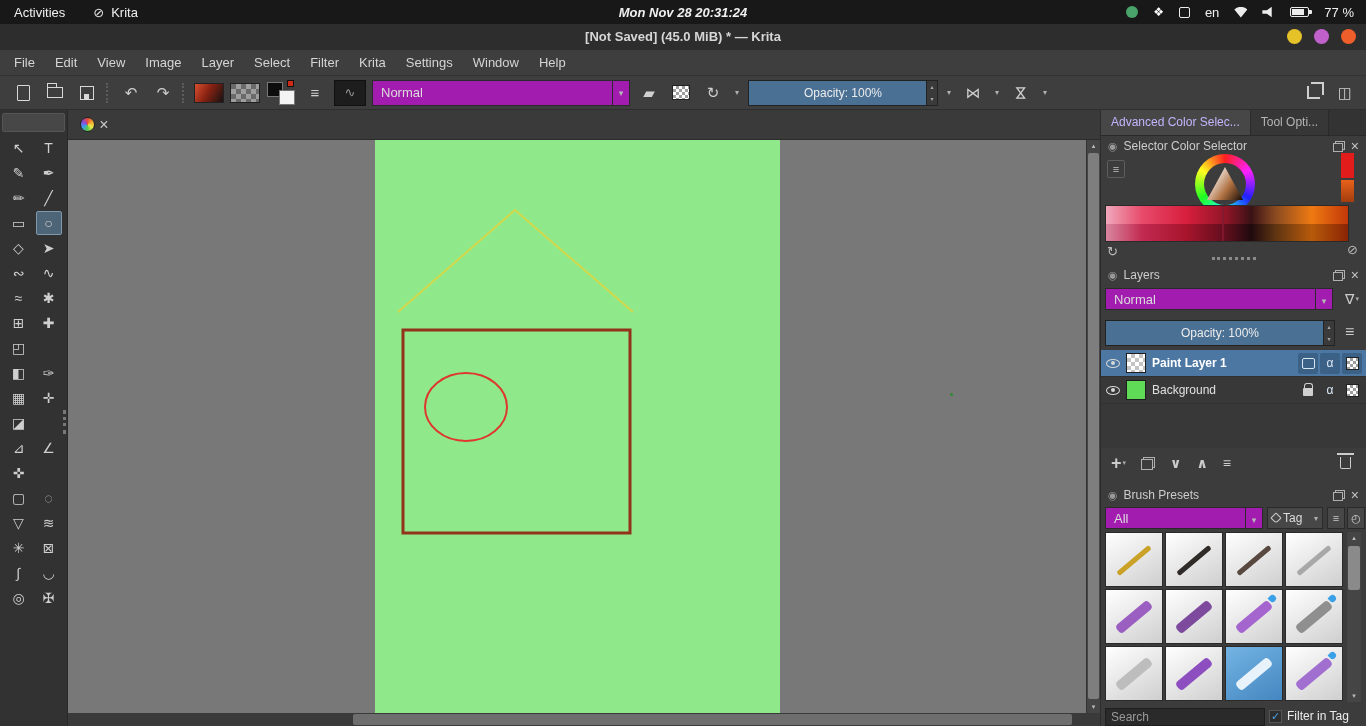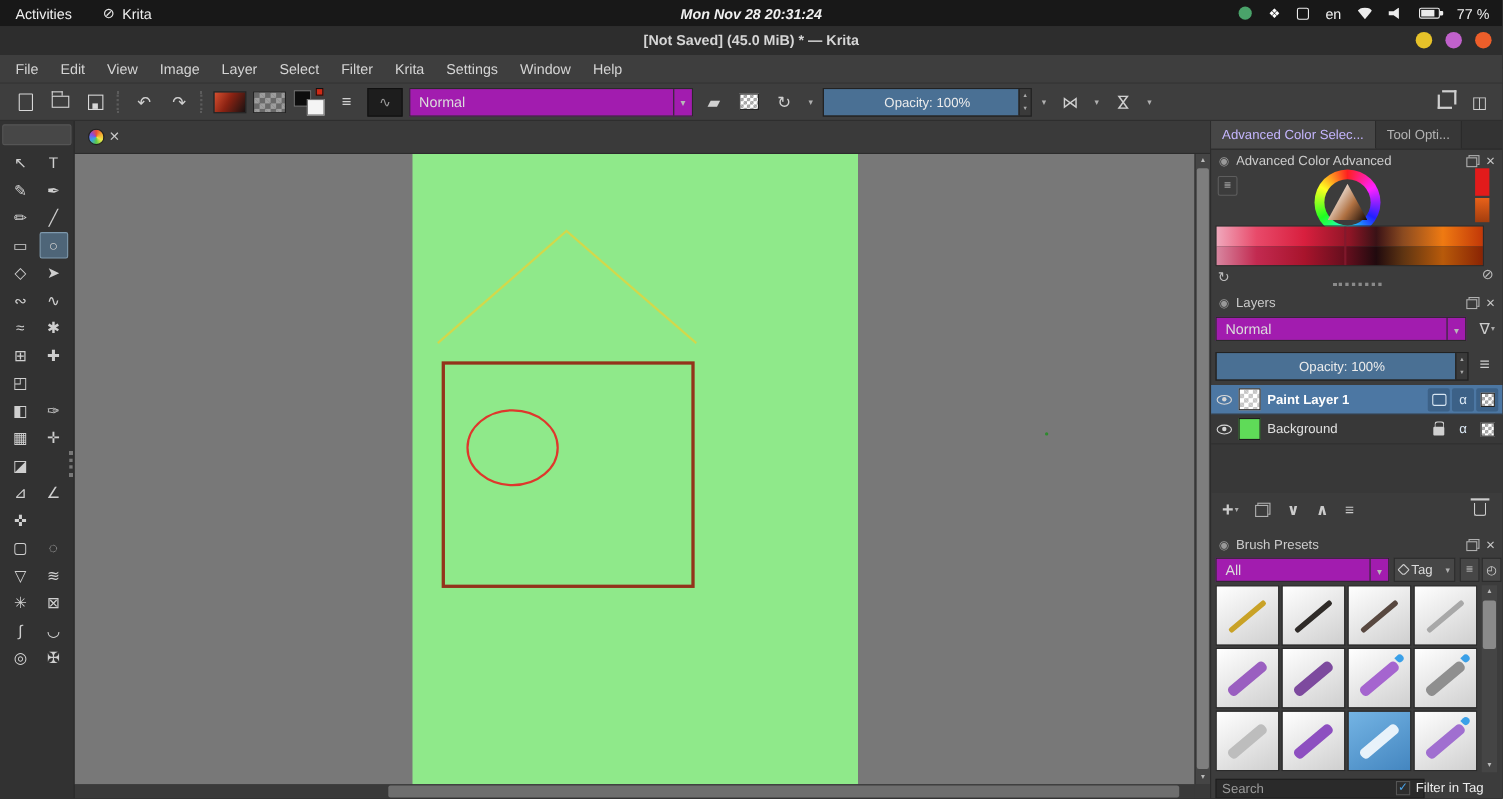--- a/index.html
+++ b/index.html
@@ -164,21 +164,21 @@
 .preset-grid { position:absolute; left:4px; top:422px; width:238px; height:170px; display:grid; grid-template-columns:repeat(4,58px); grid-auto-rows:55px; gap:2px; overflow:hidden; }
 .tile { position:relative; background:linear-gradient(150deg,#ffffff,#cfcfcf); border:1px solid #2a2a2a; overflow:hidden; }
 .tile.selected { background:linear-gradient(150deg,#74b4e4,#4486c0); }
 .tile .stroke { position:absolute; left:7px; right:7px; top:50%; height:10px; margin-top:-5px; border-radius:4px; transform:rotate(-40deg); }
 .tile .stroke.thin { height:5px; margin-top:-2px; border-radius:2px; }
 .droplet { position:absolute; right:6px; top:5px; width:7px; height:7px; background:#3aa0e8; border-radius:0 50% 50% 50%; transform:rotate(-45deg); }
 .pscroll { position:absolute; left:246px; top:422px; width:14px; height:170px; background:#454545; }
 .ps-arr { position:absolute; left:0; width:100%; text-align:center; font-size:7px; color:#bbb; height:12px; line-height:12px; }
 .ps-arr.bot { bottom:0; }
 .ps-thumb { position:absolute; left:1px; right:1px; top:14px; height:44px; background:#8a8a8a; border-radius:2px; }
-.searchbox { position:absolute; left:4px; top:598px; width:190px; height:18px; background:#2a2a2a; border:1px solid #1e1e1e; color:#84cc16; font-size:12px; padding:0 5px; font-family:inherit; }
+.searchbox { position:absolute; left:4px; top:598px; width:160px; height:18px; background:#2a2a2a; border:1px solid #1e1e1e; color:#84cc16; font-size:12px; padding:0 5px; font-family:inherit; }
 .searchbox::placeholder { color:#9a9a9a; }
 .cb { position:absolute; left:168px; top:600px; width:13px; height:13px; background:#2d2d2d; border:1px solid #555; color:#4aa3e8; font-size:11px; font-weight:bold; line-height:11px; text-align:center; }
 .cb-label { position:absolute; left:186px; top:599px; color:#ececec; }
 </style>
 </head>
 <body>
 
 <div id="screen">
 
   <div id="system-bar">
@@ -350,21 +350,21 @@
   <div id="hcorner"></div>
 
   <div id="right-panel">
     <div class="ptabs">
         <span class="ptab active">Advanced Color Selec...</span>
         <span class="ptab">Tool Opti...</span>
       </div>
 
     <div class="dhead" style="top:26px">
       <span class="dicon">◉</span>
-      <span class="dtitle">Advanced Color Advanced</span>
+      <span class="dtitle">Selector Color Selector</span>
       <span class="ic-float"></span>
       <span class="dclose">×</span>
     </div>
     <div class="acs-settings">
         <span>≡</span>
       </div>
     <div class="wheel">
         <span class="wtri"></span>
       </div>
     <span class="swatch s1" style="background: rgb(226, 27, 27);"></span>

